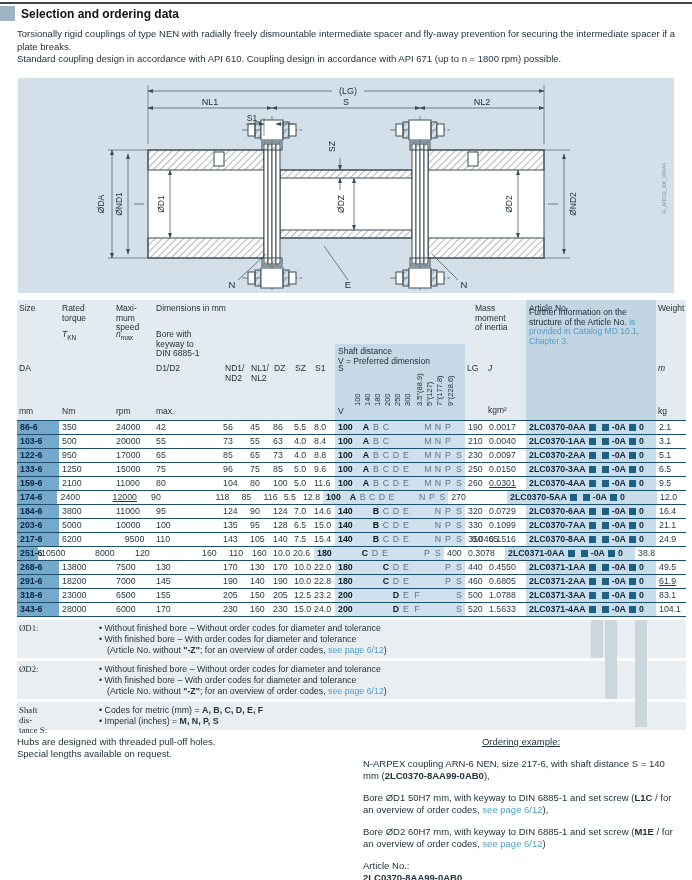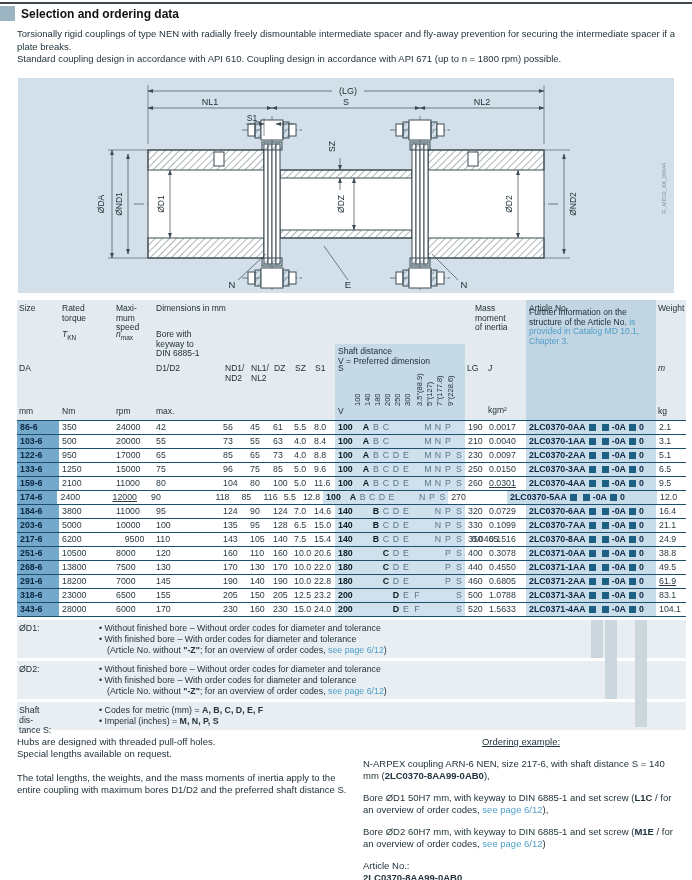--- a/index.html
+++ b/index.html
@@ -28,21 +28,21 @@
   .csize{background:#74a9cb;font-weight:bold;color:#0a2740;padding-left:3px;}
   .shade{background:#cfe1ec;}
   .cv{font-weight:bold;color:#0a1c26;}
   .clet{text-align:center;color:#5b7586;}
   .pref{font-weight:bold;color:#0a1c26;}
   .cart{background:#c9dcea;font-weight:bold;color:#0a2740;padding-left:3px;}
   .sq{display:inline-block;width:7px;height:7px;background:#1d6084;margin:0 3px;vertical-align:-0.5px;}
   
   .fnotes{position:absolute;left:17px;top:620px;width:669px;font-size:8.8px;}
   .band{position:relative;background:#e9eef2;box-sizing:border-box;padding:3px 0 2px 0;margin-bottom:3px;}
-  .bandlab{position:absolute;left:2px;top:3px;white-space:pre-line;line-height:10px;color:#1c2b33;}
+  .bandlab{position:absolute;left:2px;top:3px;white-space:pre-line;line-height:10px;color:#1c2b33;font-family:Liberation Serif, serif;}
   .bandtxt{margin-left:82px;line-height:11px;color:#23343c;}
   .indent{margin-left:90px;line-height:11px;color:#23343c;}
   .strip{position:absolute;background:#ccd6dd;top:0;}
   .digit{position:absolute;width:12px;text-align:center;font-weight:bold;color:#111;font-size:8.8px;}
   .b{font-weight:bold;}
   
   .bottom{position:absolute;left:17px;top:736px;width:662px;display:flex;font-size:9.5px;line-height:12px;color:#23343c;}
   .bcol-l{width:340px;}
   .bcol-r{width:316px;margin-left:6px;}
   .bp{margin:0 0 12px 0;}
@@ -237,21 +237,21 @@
   </div>
 
   <div class="tbody" id="tbody">
       <div class="trow">
         <span class="cell csize" style="width: 42px;">86-6</span>
         <span class="cell pad" style="width: 54px;">350</span>
         <span class="cell pad" style="width: 40px;">24000</span>
         <span class="cell pad" style="width: 70px;">42</span>
         <span class="cell " style="width: 27px;">56</span>
         <span class="cell " style="width: 23px;">45</span>
-        <span class="cell " style="width: 21px;">61</span>
+        <span class="cell " style="width: 21px;">86</span>
         <span class="cell " style="width: 20px;">5.5</span>
         <span class="cell " style="width: 21px;">8.0</span>
         <span class="cell shade cv pad" style="width: 26px;">100</span>
         <span class="cell shade clet pref" style="width: 10px;">A</span>
         <span class="cell shade clet" style="width: 10px;">B</span>
         <span class="cell shade clet" style="width: 10px;">C</span>
         <span class="cell shade clet" style="width: 10px;"></span>
         <span class="cell shade clet" style="width: 10px;"></span>
         <span class="cell shade clet" style="width: 12px;"></span>
         <span class="cell shade clet" style="width: 10px;">M</span>
@@ -465,21 +465,21 @@
         <span class="cell shade clet" style="width: 10px;"></span>
         <span class="cell shade clet" style="width: 10px;">N</span>
         <span class="cell shade clet" style="width: 10px;">P</span>
         <span class="cell shade clet" style="width: 12px;">S</span>
         <span class="cell pad" style="width: 21px;">350</span>
         <span class="cell pad" style="width: 40px;">0.1516</span>
         <span class="cell cart" style="width: 130px;"><span>2LC0370-8AA</span><span class="sq"></span><span class="sq"></span><span>-0A</span><span class="sq"></span><span>0</span></span>
         <span class="cell pad" style="width: 30px;">24.9</span>
       </div>
       <div class="trow">
-        <span class="cell csize" style="width: 42px;">251-6</span>
+        <span class="cell csize" style="width: 21px;">251-6</span>
         <span class="cell pad" style="width: 54px;">10500</span>
         <span class="cell pad" style="width: 40px;">8000</span>
         <span class="cell pad" style="width: 70px;">120</span>
         <span class="cell " style="width: 27px;">160</span>
         <span class="cell " style="width: 23px;">110</span>
         <span class="cell " style="width: 21px;">160</span>
         <span class="cell " style="width: 20px;">10.0</span>
         <span class="cell " style="width: 21px;">20.6</span>
         <span class="cell shade cv pad" style="width: 26px;">180</span>
         <span class="cell shade clet" style="width: 10px;"></span>
@@ -630,21 +630,20 @@
   </div>
   <div class="strip" style="left:574px;width:12px;height:38px"></div>
   <div class="strip" style="left:588px;width:12px;height:79px"></div>
   <div class="strip" style="left:618px;width:12px;height:107px"></div>
 </div>
 
 <div class="bottom">
   <div class="bcol-l">
     <div>Hubs are designed with threaded pull-off holes.</div>
     <div class="bp">Special lengths available on request.</div>
-    <div>The total lengths, the weights, and the mass moments of inertia apply to the entire coupling with maximum bores D1/D2 and the preferred shaft distance S.</div>
   </div>
   <div class="bcol-r">
     <div class="bp2 ul">Ordering example:</div>
     <div class="bp2"><span>N-ARPEX coupling ARN-6 NEN, size 217-6, with shaft distance S = 140 mm (</span><span class="b">2LC0370-8AA99-0AB0</span><span>),</span></div>
     <div class="bp2"><span>Bore ØD1 50H7 mm, with keyway to DIN 6885-1 and set screw (</span><span class="b">L1C</span><span> / for an overview of order codes, </span><span class="lnk">see page 6/12</span><span>),</span></div>
     <div class="bp2"><span>Bore ØD2 60H7 mm, with keyway to DIN 6885-1 and set screw (</span><span class="b">M1E</span><span> / for an overview of order codes, </span><span class="lnk">see page 6/12</span><span>)</span></div>
     <div>Article No.:</div>
     <div class="b">2LC0370-8AA99-0AB0</div>
 
   </div>

